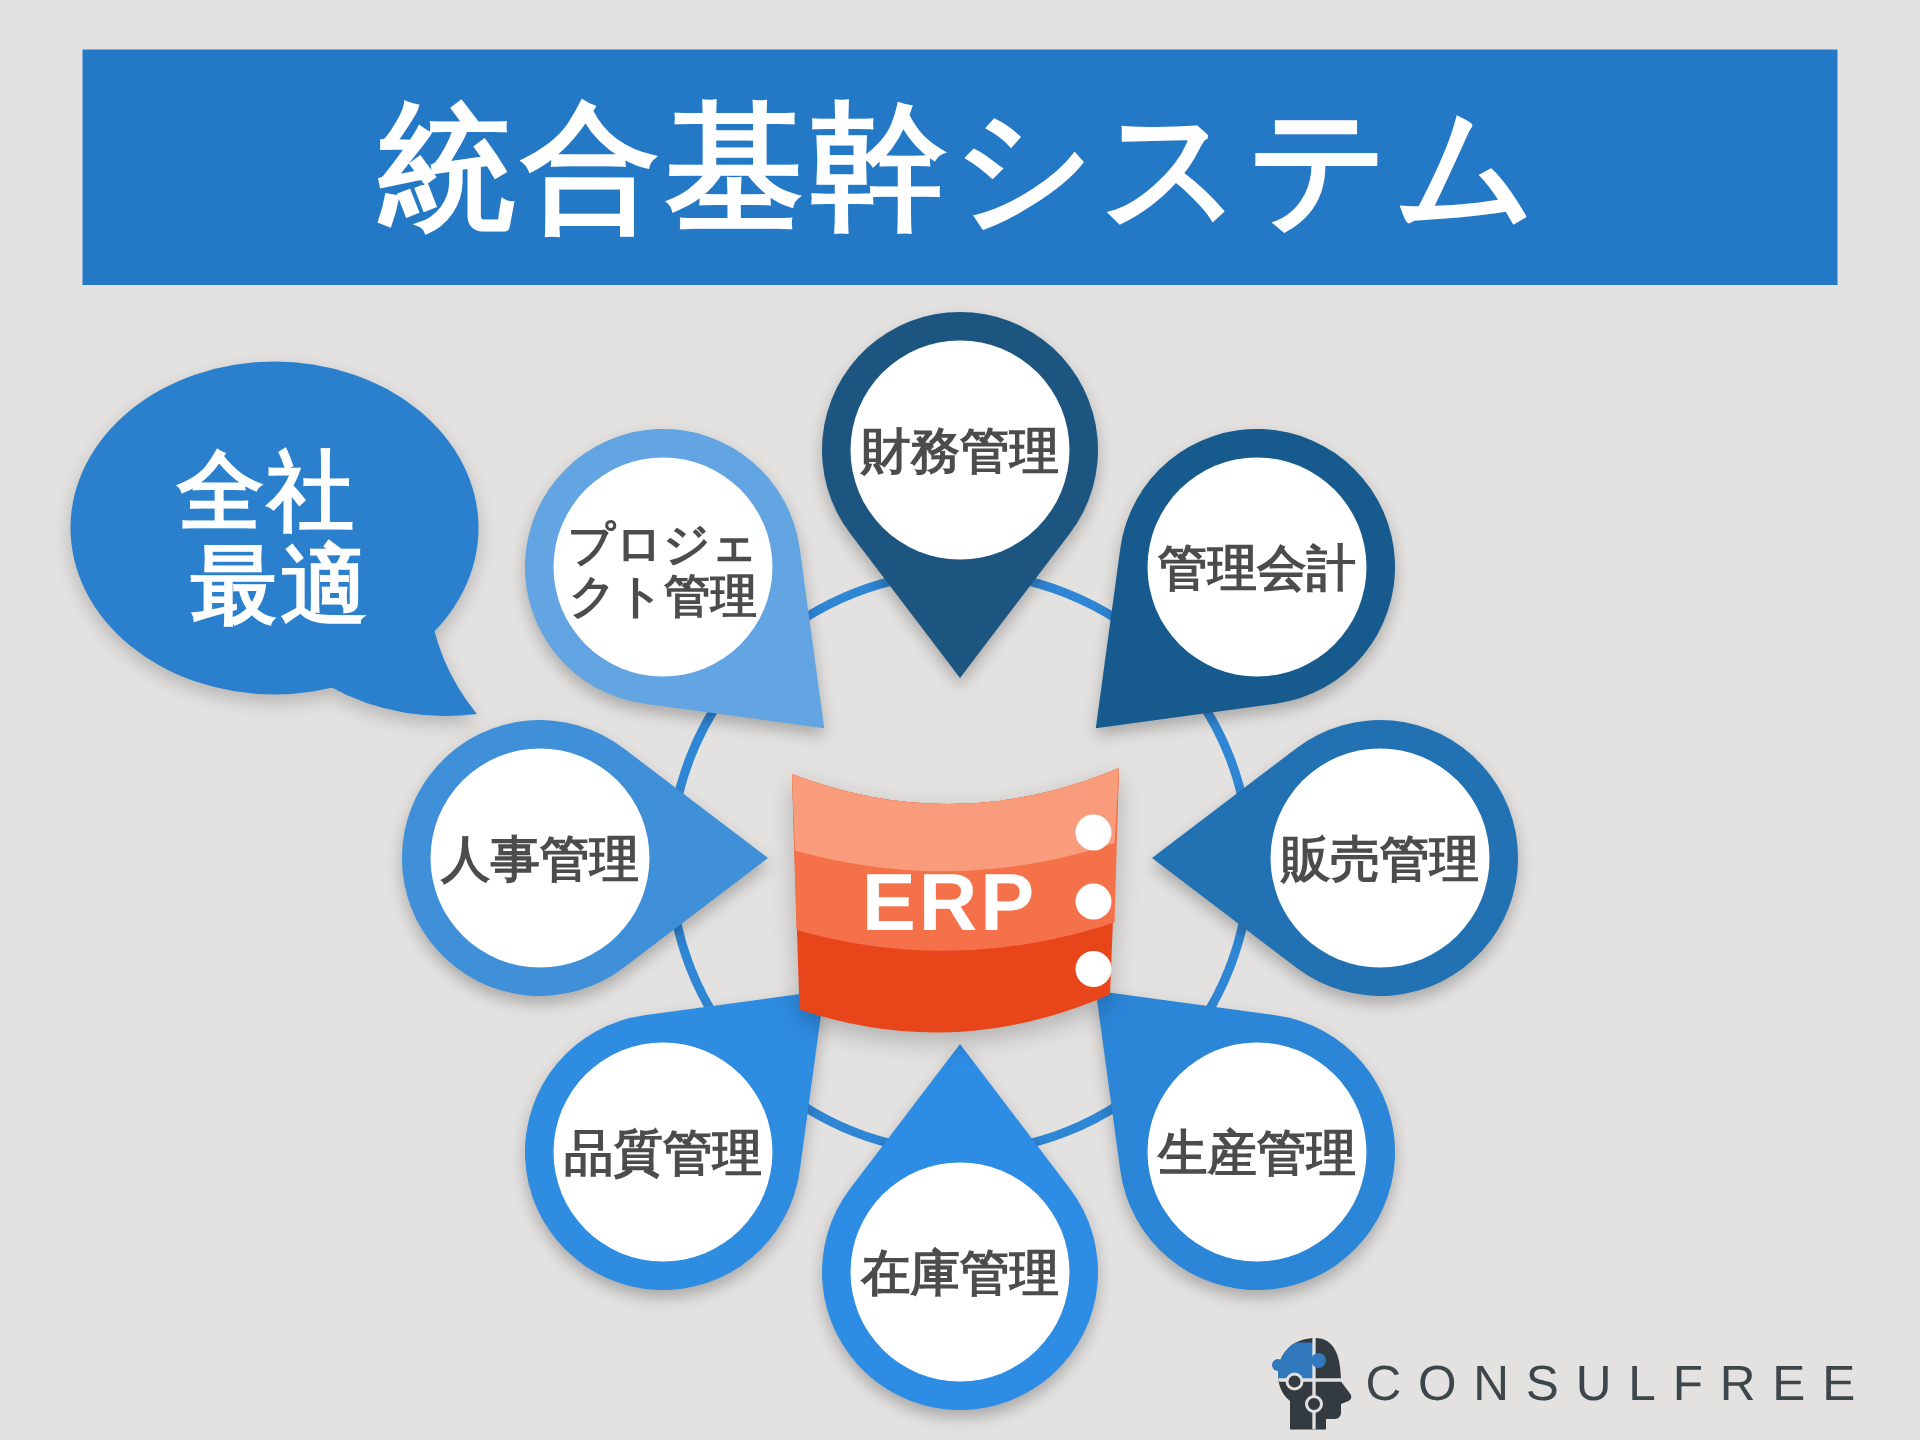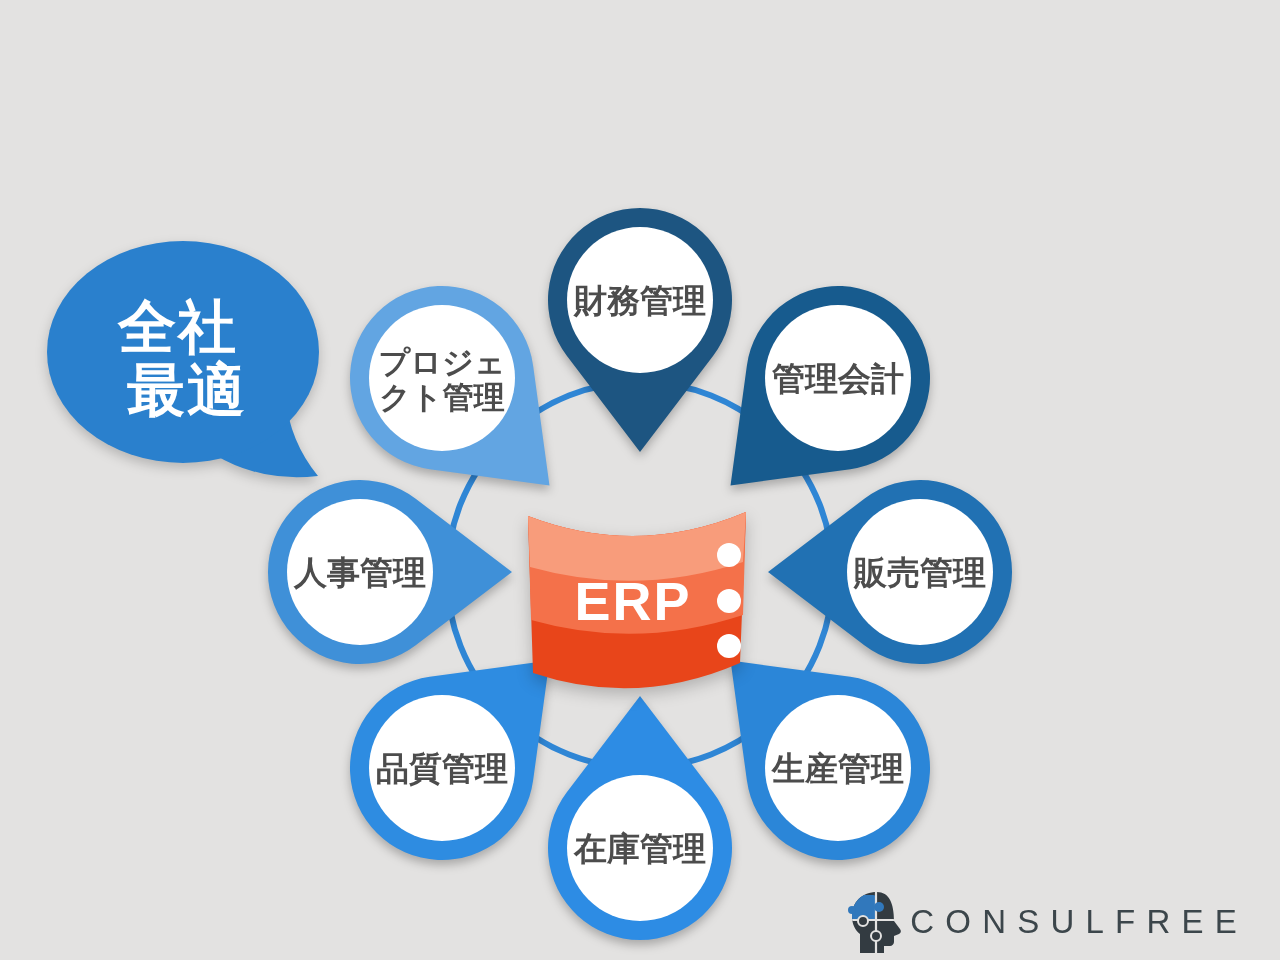--- a/index.html
+++ b/index.html
@@ -49,20 +49,23 @@
     font-size:33px;font-weight:400;letter-spacing:.34em;
     color:var(--logo-text,#3c464b);
     white-space:nowrap;
   }
 </style>
 </head>
 <body>
 
 <div class="stage">
 
+  <header class="banner">
+    <h1>統合基幹システム</h1>
+  </header>
 
   <svg class="diagram" width="1280" height="960" viewBox="0 0 1280 960">
 
     <g id="ring-layer">
         <circle cx="640" cy="575" r="193" fill="none" stroke="#2f86d5" stroke-width="6"></circle>
       </g>
     <g id="pins-layer">
         <g class="pin" transform="translate(640 300)">
           <path d="M -73.2 55.7 A 92 92 0 1 1 73.2 55.7 L 0 152 Z" transform="rotate(0)" fill="#1d5581"></path>
           <circle r="73" fill="#ffffff"></circle>

